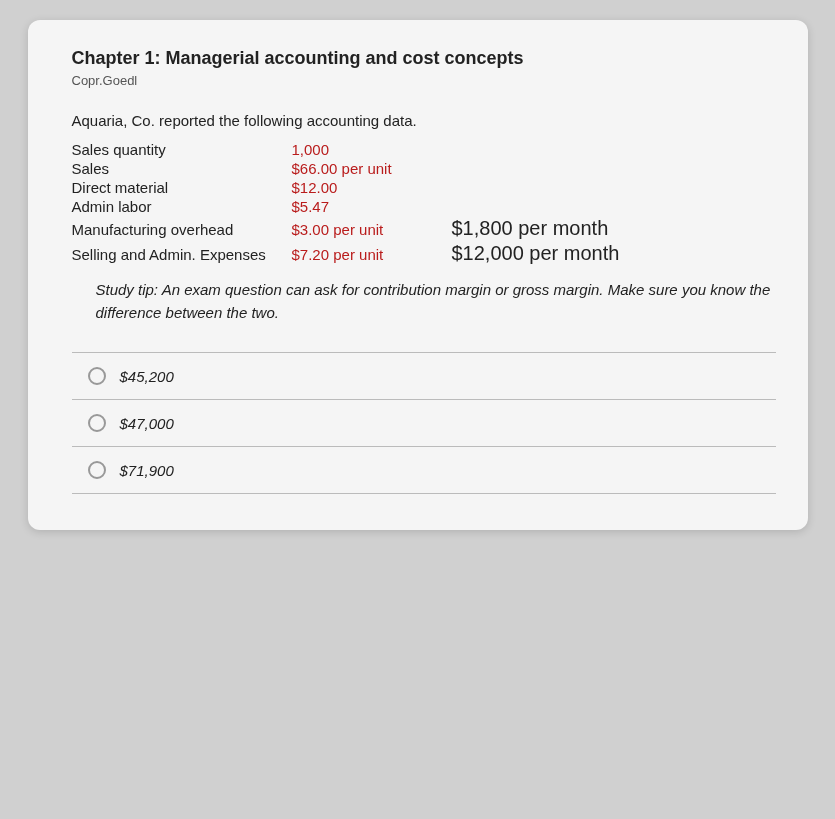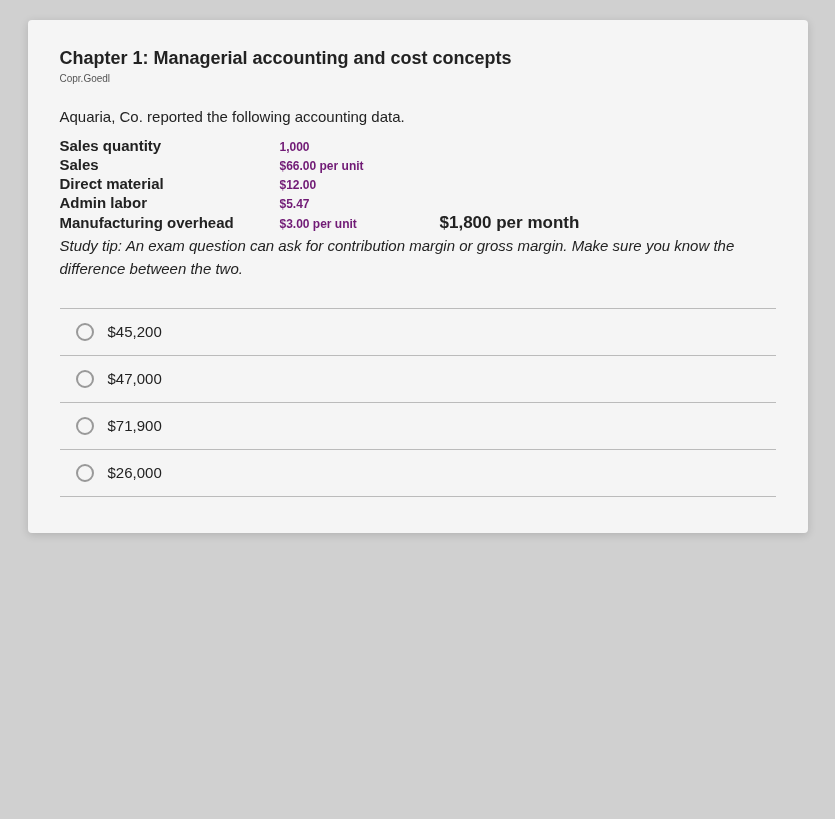--- a/index.html
+++ b/index.html
@@ -14,99 +14,100 @@
       width: 835px;
       min-height: 819px;
       display: flex;
       align-items: flex-start;
       justify-content: center;
       padding: 20px;
     }
 
     .card {
       background-color: #f5f5f5;
-      border-radius: 4px;
-      padding: 28px 32px 36px 32px;
+      border-radius: 12px;
+      padding: 28px 32px 36px 44px;
       width: 780px;
       box-shadow: 0 2px 8px rgba(0,0,0,0.15);
     }
 
     .chapter-title {
       font-size: 18px;
       font-weight: bold;
       color: #222;
       margin-bottom: 4px;
     }
 
     .copyright {
-      font-size: 10px;
+      font-size: 13px;
       color: #555;
       margin-bottom: 24px;
     }
 
     .problem-statement {
       font-size: 15px;
       color: #222;
       margin-bottom: 12px;
     }
 
     .data-table {
-      margin-bottom: 2px;
-      font-weight: bold;
+      margin-bottom: 14px;
     }
 
     .data-row {
       display: flex;
       align-items: baseline;
       margin-bottom: 2px;
     }
 
     .data-label {
       font-size: 15px;
       color: #222;
       width: 220px;
       flex-shrink: 0;
     }
 
     .data-value {
-      font-size: 12px;
-      color: #701a75;
+      font-size: 15px;
+      color: #b91c1c;
       width: 160px;
       flex-shrink: 0;
     }
 
     .data-value2 {
-      font-size: 17px;
+      font-size: 20px;
       color: #222;
     }
 
     .total-line {
       font-size: 15px;
       color: #222;
       margin-bottom: 16px;
     }
 
     .study-tip {
       font-size: 15px;
       color: #222;
       font-style: italic;
       margin-bottom: 28px;
       line-height: 1.5;
+      margin-left: 24px;
     }
 
     .answer-options {
       margin-top: 0;
     }
 
     .answer-option {
       display: flex;
-      align-items: flex-start;
+      align-items: flex-end;
       padding: 14px 16px;
       border-bottom: 1px solid #bbb;
       cursor: pointer;
+      font-style: italic;
     }
 
     .answer-option:first-child {
       border-top: 1px solid #bbb;
     }
 
     .radio-circle {
       width: 18px;
       height: 18px;
       border-radius: 50%;
@@ -148,38 +149,39 @@
       </div>
       <div class="data-row">
         <span class="data-label">Admin labor</span>
         <span class="data-value">$5.47</span>
       </div>
       <div class="data-row">
         <span class="data-label">Manufacturing overhead</span>
         <span class="data-value">$3.00 per unit</span>
         <span class="data-value2">$1,800 per month</span>
       </div>
+      <div class="data-row">
+        <span class="data-label">Selling and Admin. Expenses</span>
+        <span class="data-value">$7.20 per unit</span>
+        <span class="data-value2">$12,000 per month</span>
+      </div>
     </div>
 
 
   <div class="study-tip">Study tip: An exam question can ask for contribution margin or gross margin.  Make sure you know the difference between the two.</div>
 
   <div class="answer-options">
 
   <div class="answer-option">
         <span class="radio-circle"></span>
         <span class="answer-label">$45,200</span>
       </div>
       <div class="answer-option">
         <span class="radio-circle"></span>
         <span class="answer-label">$47,000</span>
       </div>
       <div class="answer-option">
         <span class="radio-circle"></span>
         <span class="answer-label">$71,900</span>
       </div>
-      <div class="answer-option">
-        <span class="radio-circle"></span>
-        <span class="answer-label">$26,000</span>
-      </div>
     </div>
 
 </div>
 
 </body></html>

